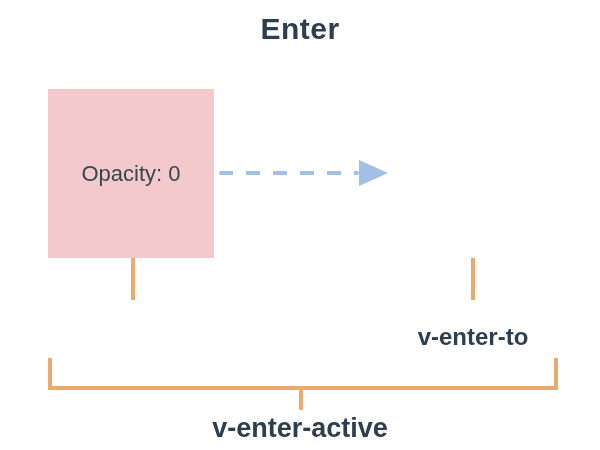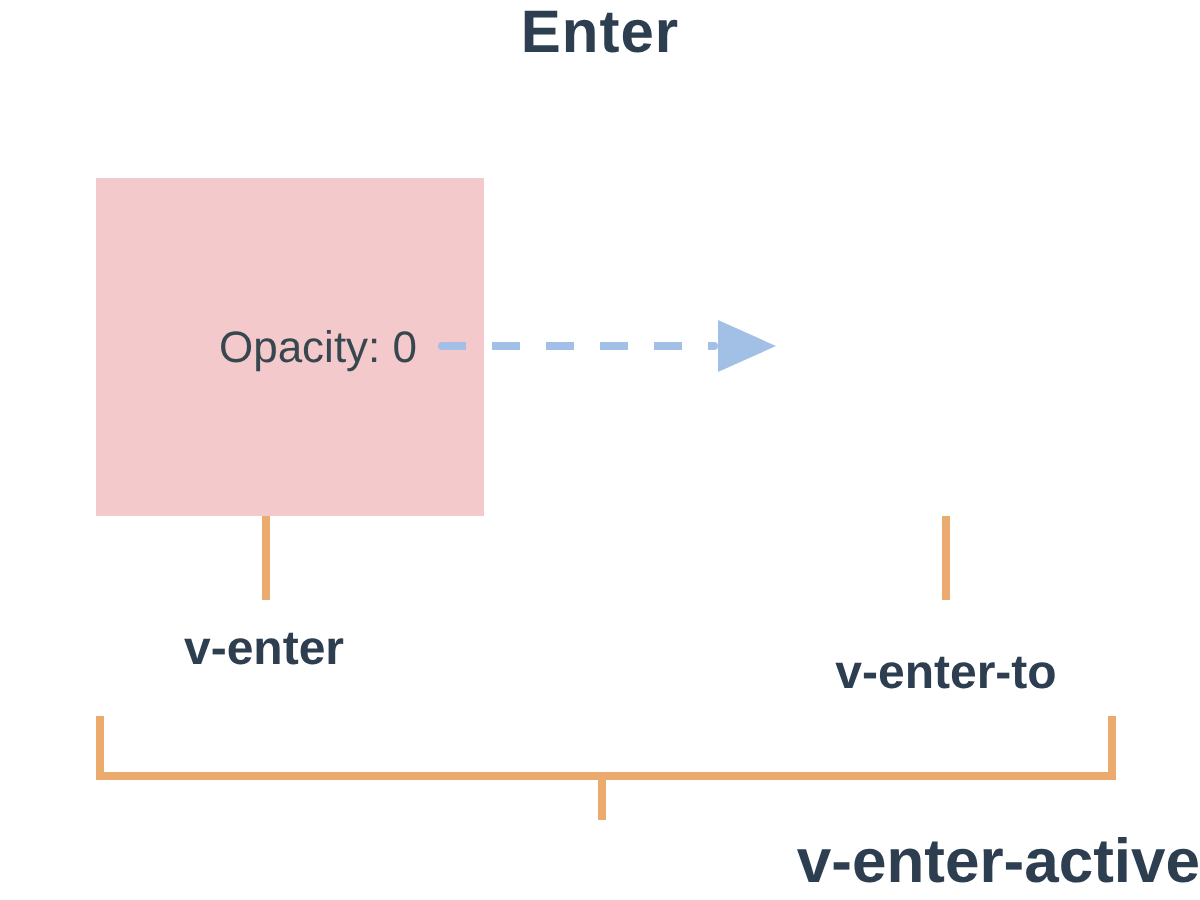--- a/index.html
+++ b/index.html
@@ -10,39 +10,38 @@
   .canvas {
     position: relative;
     width: 600px;
     height: 450px;
     background: #ffffff;
     overflow: hidden;
     font-family: "Liberation Sans", "DejaVu Sans", sans-serif;
   }
   .title {
     position: absolute;
-    top: 0;
+    top: 12px;
     left: 0;
     width: 600px;
     text-align: center;
     font-size: 30px;
     font-weight: bold;
     color: #2c3e50;
     letter-spacing: 0.5px;
   }
   .state-box {
     position: absolute;
     top: 89px;
     width: 166px;
     height: 169px;
     display: flex;
     align-items: center;
     justify-content: center;
     font-size: 22px;
-    padding-left: 28px;
   }
   .state-box.from {
     left: 48px;
     background: #f4c9cc;
     color: #37474f;
   }
   .state-box.to {
     left: 389px;
     background: #de6366;
     color: #ffffff;
@@ -94,22 +93,22 @@
   }
   .bracket-left  { left: 48px;  top: 358px; width: 4px;  height: 32px; }
   .bracket-right { left: 554px; top: 358px; width: 4px;  height: 32px; }
   .bracket-bar   { left: 48px;  top: 386px; width: 510px; height: 4px; }
   .bracket-stem  { left: 299px; top: 390px; width: 4px;  height: 20px; }
   .active-label {
     position: absolute;
     top: 413px;
     left: 0;
     width: 600px;
-    text-align: right;
-    font-size: 31px;
+    text-align: center;
+    font-size: 27px;
     font-weight: bold;
     color: #2c3e50;
   }
 </style>
 </head>
 <body>
 
 <div class="canvas">
 
   <div class="title">Enter</div>
@@ -118,21 +117,20 @@
     <span>Opacity: 0</span>
   </div>
 
 
   <div class="dash-line"></div>
   <div class="arrowhead"></div>
 
   <div class="stem from-stem"></div>
   <div class="stem to-stem"></div>
 
-  <div class="class-label from-label">v-enter</div>
   <div class="class-label to-label">v-enter-to</div>
 
   <div class="bracket-part bracket-left"></div>
   <div class="bracket-part bracket-bar"></div>
   <div class="bracket-part bracket-right"></div>
   <div class="bracket-part bracket-stem"></div>
 
   <div class="active-label">v-enter-active</div>
 
 </div>

